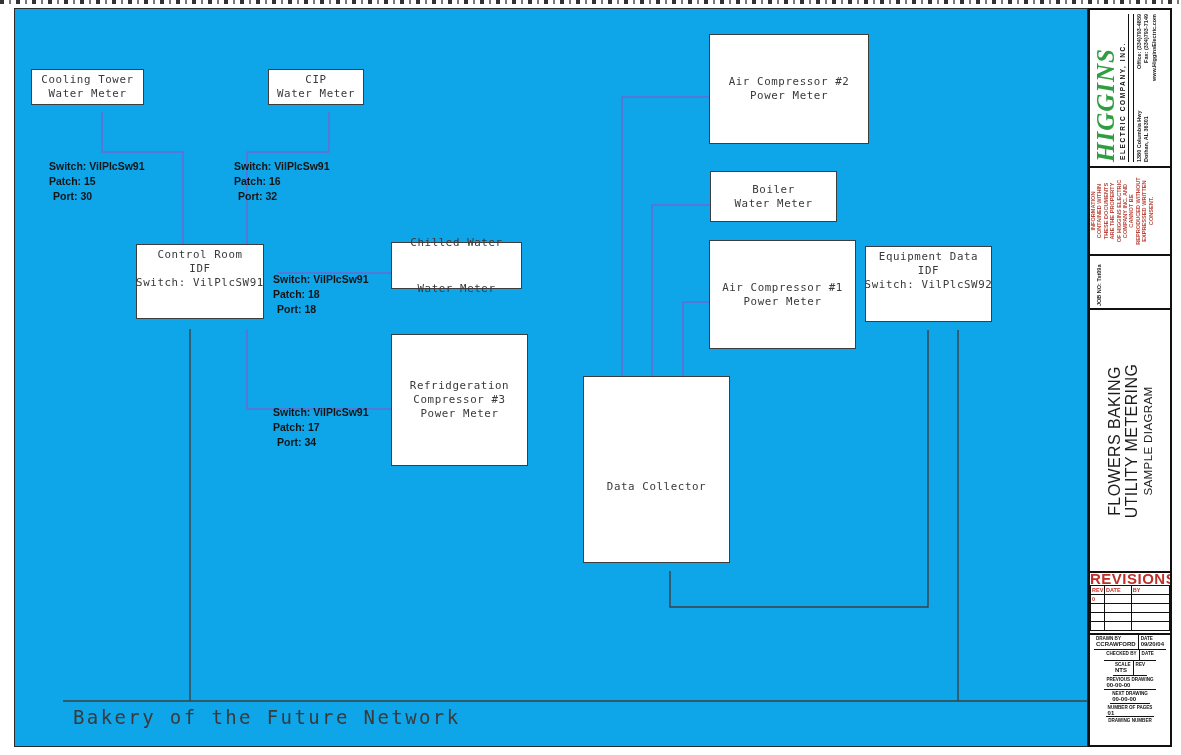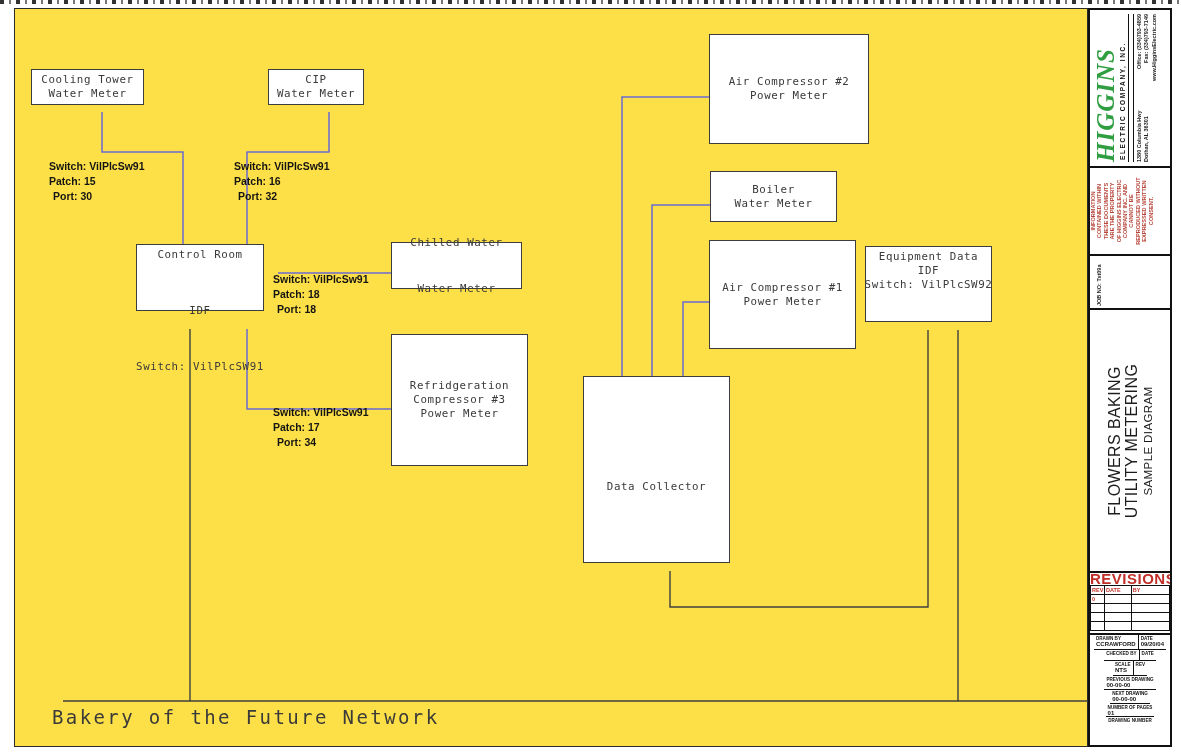--- a/index.html
+++ b/index.html
@@ -1,37 +1,37 @@
 <!DOCTYPE html>
 <html><head>
 <meta charset="utf-8">
 <style>
   html,body{margin:0;padding:0;background:#e8e8e8;}
   .sheet{position:relative;width:1181px;height:755px;background:#ffffff;overflow:hidden;
          font-family:"Liberation Sans",sans-serif;}
   .top-strip{position:absolute;left:0;top:0;width:100%;height:4px;
              background:repeating-linear-gradient(90deg,#333 0 4px,transparent 4px 9px,#777 9px 11px,transparent 11px 16px);}
   .drawing-area{position:absolute;left:14px;top:8px;width:1074px;height:739px;
-                border:1.6px solid #2b2b2b;box-sizing:border-box;background:#fde047;}
+                border:1.6px solid #2b2b2b;box-sizing:border-box;background:#0ea5e9;}
   .wires{position:absolute;left:0;top:0;width:1181px;height:755px;pointer-events:none;}
   .wire-net{stroke:#6a6ad2;stroke-width:1.5;fill:none;}
   .wire-gnd{stroke:#3f3f3f;stroke-width:1.4;fill:none;}
 
   .node{position:absolute;box-sizing:border-box;border:1.6px solid #3d3d3d;background:#fff;
         display:flex;flex-direction:column;align-items:center;justify-content:center;
         font-family:"DejaVu Sans Mono",monospace;color:#3a3a3a;font-size:10.8px;letter-spacing:0.6px;
         line-height:14px;white-space:nowrap;}
   .node.top{justify-content:flex-start;padding-top:3px;}
   .node.dc{justify-content:flex-start;padding-top:34px;}
 
   .conn-label{position:absolute;font-family:"Liberation Sans",sans-serif;font-weight:700;
               font-size:10.5px;line-height:15px;color:#141414;white-space:nowrap;}
   .conn-label .indent{padding-left:4px;}
 
-  .caption{position:absolute;left:37px;top:697px;font-family:"DejaVu Sans Mono",monospace;
+  .caption{position:absolute;left:58px;top:697px;font-family:"DejaVu Sans Mono",monospace;
            font-size:19px;letter-spacing:2.4px;color:#3a3a3a;white-space:nowrap;}
 
   
   .title-block{position:absolute;left:1088px;top:8px;width:84px;height:739px;box-sizing:border-box;
                border:2.5px solid #111;background:#fff;display:flex;flex-direction:column;}
   .tb-sec{position:relative;box-sizing:border-box;border-bottom:2.5px solid #111;
           display:flex;align-items:center;justify-content:center;overflow:hidden;}
   .rot{transform:rotate(-90deg);flex:none;}
 
   .tb-higgins{height:158px;}
@@ -98,21 +98,21 @@
     <div class="node" style="left:16px;top:60px;width:113px;height:36px;">
       <div>Cooling Tower</div>
       <div>Water Meter</div>
     </div>
 
     <div class="node" style="left:253px;top:60px;width:96px;height:36px;">
       <div>CIP</div>
       <div>Water Meter</div>
     </div>
 
-    <div class="node top" style="left:121px;top:235px;width:128px;height:67px;gap:42px;">
+    <div class="node top" style="left:121px;top:235px;width:128px;height:75px;">
       <div>Control Room</div>
       <div>IDF</div>
       <div>Switch: VilPlcSW91</div>
     </div>
 
     <div class="node" style="left:376px;top:233px;width:131px;height:47px;gap:32px;">
       <div>Chilled Water</div>
       <div>Water Meter</div>
     </div>
 

